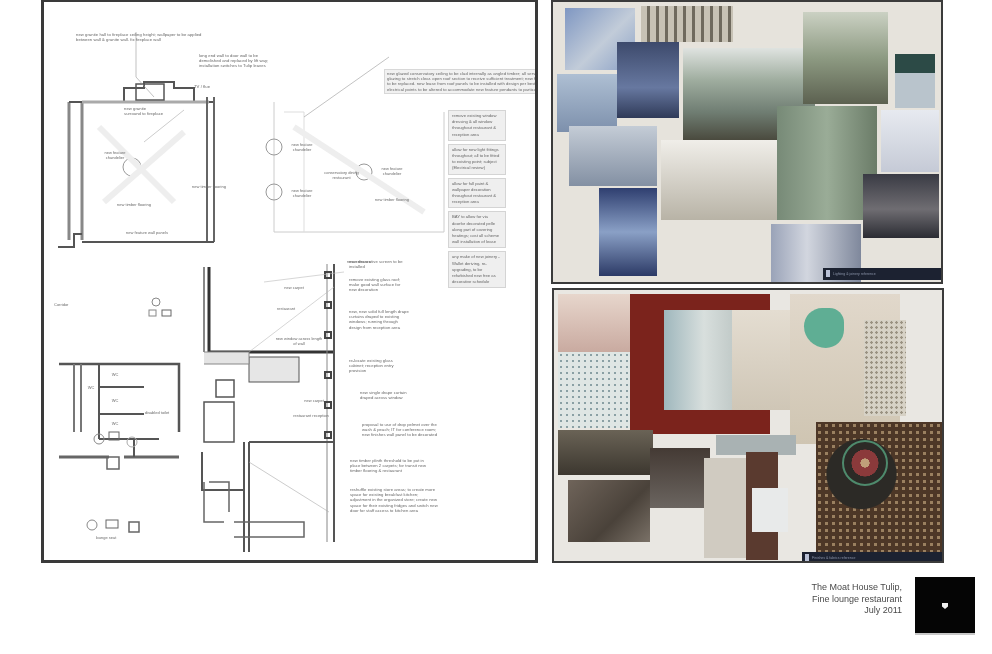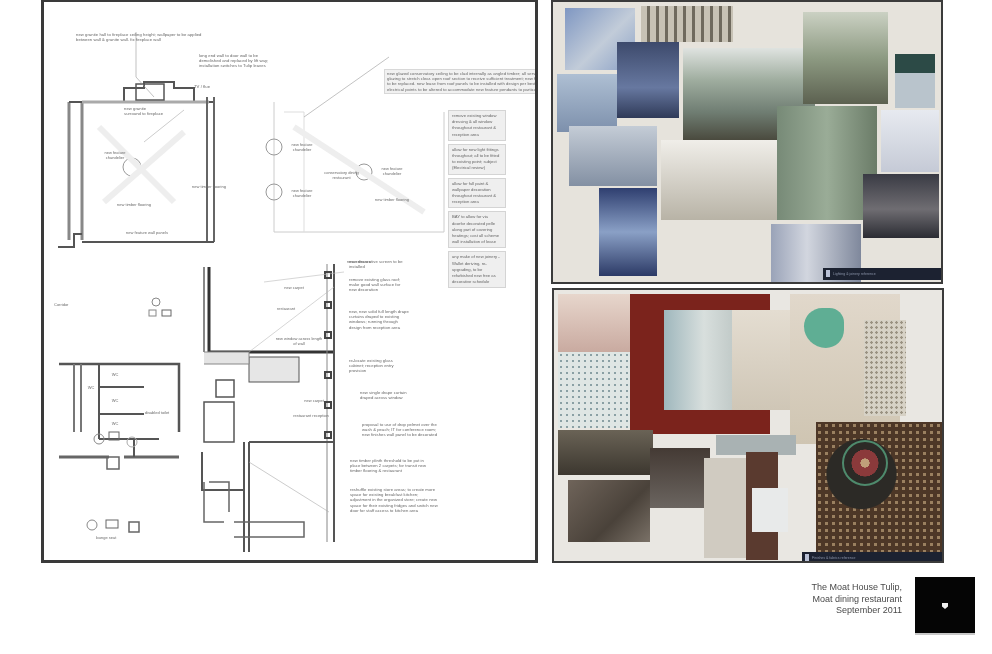--- a/index.html
+++ b/index.html
@@ -215,18 +215,18 @@
   <div class="swatch" style="left:262px;top:132px;width:130px;height:130px;background:radial-gradient(circle at 35% 40%,#2c2a26 0 30%,transparent 31%),radial-gradient(circle,#9a8060 1.5px,#4d3727 2px) 0 0/7px 7px;"></div>
   <div class="swatch" style="left:288px;top:150px;width:46px;height:46px;border-radius:50%;border:2px solid #4e8a6c;background:radial-gradient(circle,#c0a07a 0 15%,#8b3a3b 16% 45%,transparent 46%);"></div>
   <div class="credit-strip" style="left:248px;top:262px;width:144px;">
     <div class="credit-icon"></div>
     <div class="credit-text">Finishes &amp; fabrics reference</div>
   </div>
 </div>
 
 <div class="caption">
   <div>The Moat House Tulip,</div>
-  <div>Moat dining restaurant</div>
-  <div>September 2011</div>
+  <div>Fine lounge restaurant</div>
+  <div>July 2011</div>
 </div>
 <div class="logo-box">
   <div class="logo-mark"></div>
 </div>
 
 </body></html>

